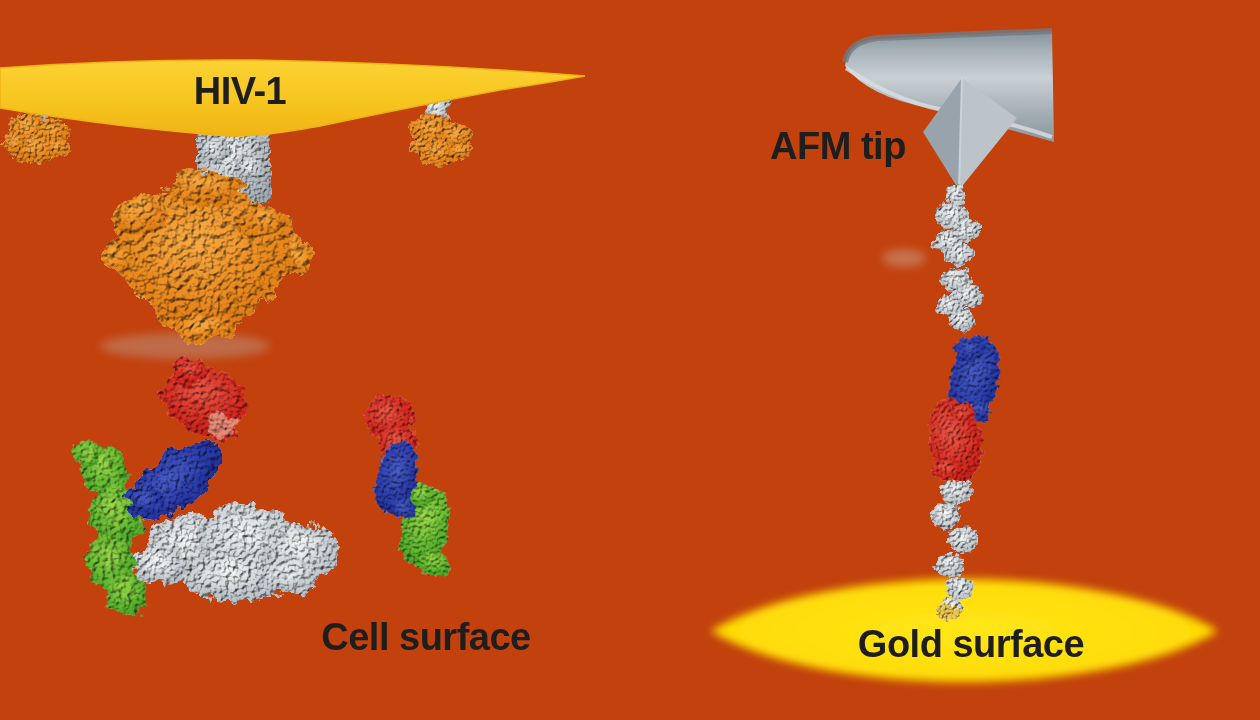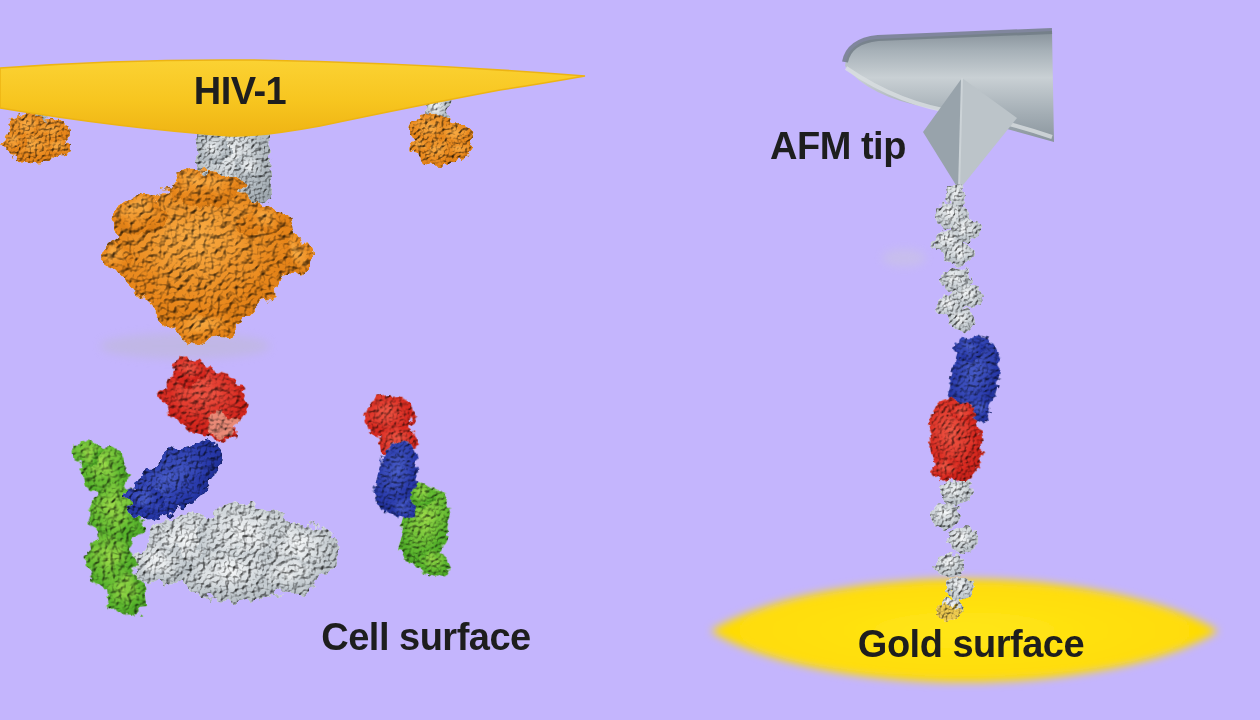--- a/index.html
+++ b/index.html
@@ -1,21 +1,21 @@
 <!DOCTYPE html>
 <html><head>
 <meta charset="utf-8">
 <style>
   html, body { margin: 0; padding: 0; background: #ffffff; }
   .stage {
     position: relative;
     width: 1260px;
     height: 720px;
     overflow: hidden;
-    background: #c4b5fd;
+    background: #c2410c;
     font-family: "Liberation Sans", sans-serif;
   }
   svg { display: block; }
   text.fig-label {
     font-family: "Liberation Sans", sans-serif;
     font-weight: 700;
     letter-spacing: -0.5px;
   }
 </style>
 </head>

